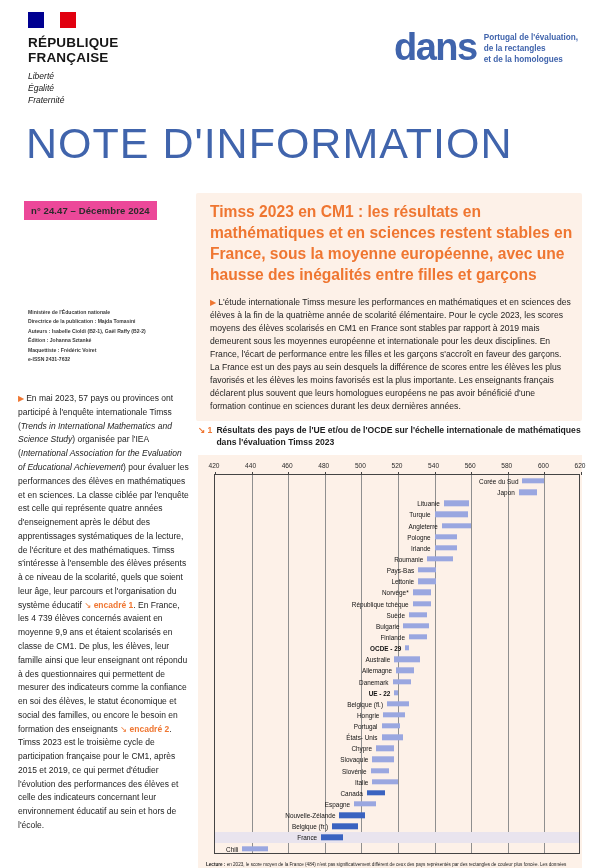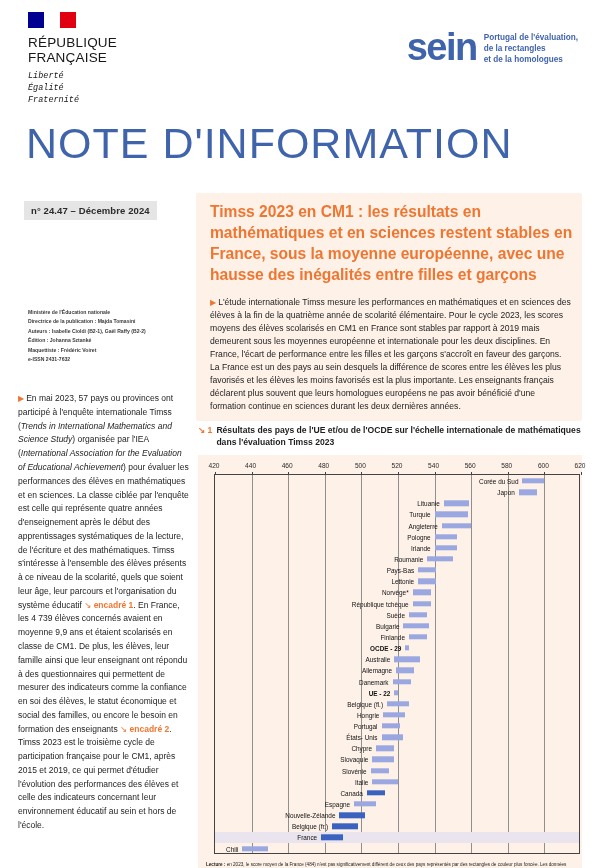--- a/index.html
+++ b/index.html
@@ -17,25 +17,25 @@
   .marianne { width: 150px; }
   .flag { display: flex; width: 48px; height: 16px; margin-bottom: 7px; }
   .flag .b { flex: 1; background: #000091; }
   .flag .w { flex: 1; background: #ffffff; position: relative; }
   .flag .w:after {
     content: ""; position: absolute; left: 1px; top: 2px; width: 13px; height: 12px;
     background: #ffffff;
   }
   .flag .r { flex: 1; background: #e1000f; }
   .rf-name {
-    font-weight: normal; font-size: 13.5px; line-height: 1.12;
+    font-weight: bold; font-size: 13.5px; line-height: 1.12;
     letter-spacing: .2px; color: #161616; text-transform: uppercase;
   }
   .devise {
-    margin-top: 6px; font-family: Liberation Mono, monospace;
+    margin-top: 6px; font-family: Liberation Sans, sans-serif;
     font-style: italic; font-size: 8.5px; line-height: 1.38; color: #161616;
   }
   .depp-block { margin-left: auto; display: flex; align-items: center; gap: 7px; padding-top: 18px; }
   .depp-word {
     font-size: 38px; font-weight: bold; color: #4064ac; letter-spacing: -1.5px;
     line-height: .8;
   }
   .depp-tag {
     font-size: 8.2px; font-weight: bold; color: #4064ac; line-height: 1.35;
     padding-top: 2px;
@@ -49,21 +49,21 @@
   }
 
   
   .titleband { position: relative; margin-top: 8px; }
   .band-bg {
     position: absolute; left: 196px; top: 0; width: 386px; height: 228px;
     background: #fdf1e8; border-radius: 2px;
   }
   .issue {
     position: absolute; left: 24px; top: 8px;
-    background: #e5e5e5; color: #2b2b2b; font-weight: bold; font-size: 9.5px;
+    background: #ec4899; color: #2b2b2b; font-weight: bold; font-size: 9.5px;
     padding: 4px 7px 4px 7px; letter-spacing: .1px;
   }
   .maintitle {
     position: relative; margin-left: 210px; padding-top: 9px; width: 368px;
     color: #ef7631; font-weight: bold; font-size: 15.6px; line-height: 1.33; margin-top: 28px;
   }
   .abstract {
     position: relative; margin-left: 210px; margin-top: 11px; width: 362px;
     font-size: 8.6px; line-height: 1.5; color: #1d1d1d; text-align: left;
   }
@@ -153,21 +153,21 @@
       </div>
       <div class="rf-name">
         <div>RÉPUBLIQUE</div>
         <div>FRANÇAISE</div>
       </div>
       <div class="devise" style="white-space:pre-line">Liberté
 Égalité
 Fraternité</div>
     </div>
     <div class="depp-block">
-      <div class="depp-word">sein</div>
+      <div class="depp-word">dans</div>
       <div class="depp-tag">
         <div>Portugal de l'évaluation,</div>
         <div>de la rectangles</div>
         <div>et de la homologues</div>
       </div>
     </div>
   </div>
 
   <div class="masthead">NOTE  D'INFORMATION</div>
 

